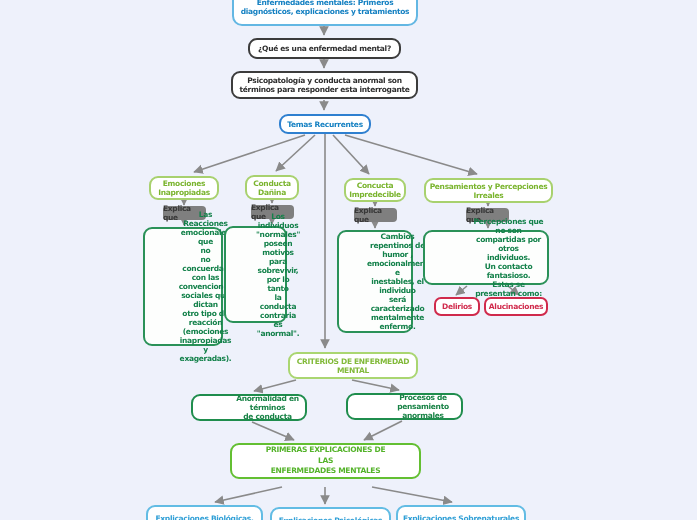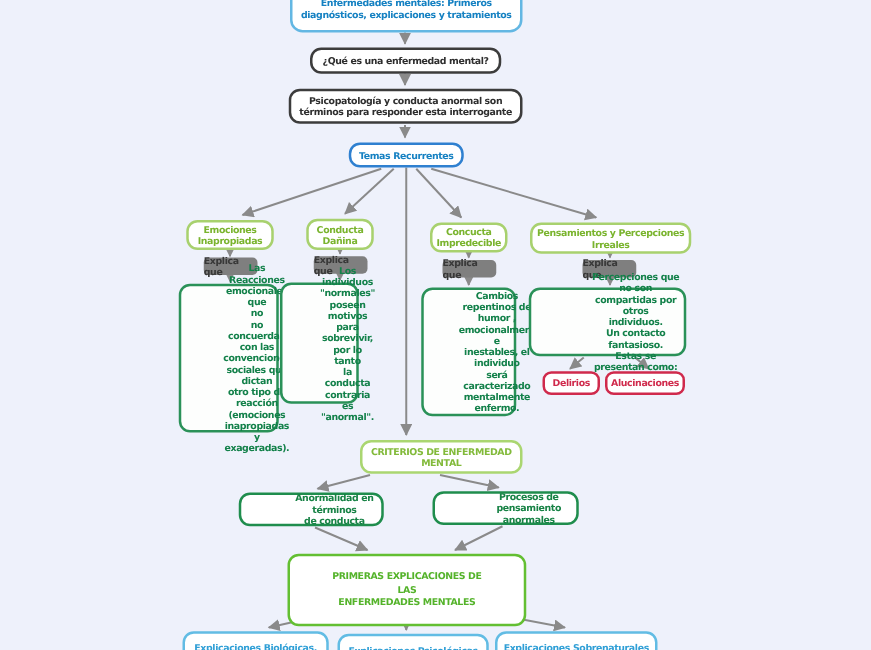--- a/index.html
+++ b/index.html
@@ -151,21 +151,21 @@
   <div class="node red" style="left:484px; top:297px; width:64px; height:19px;">Alucinaciones</div>
 
   <div class="node criterios" style="left:260px; top:352px; width:130px; height:27px;">CRITERIOS DE ENFERMEDAD
 MENTAL</div>
 
   <div class="node dark-green" style="left:191px; top:394px; width:116px; height:27px;">Anormalidad en términos
 de conducta</div>
   <div class="node dark-green" style="left:346px; top:393px; width:117px; height:27px;">Procesos de pensamiento
 anormales</div>
 
-  <div class="node primeras" style="left:230px; top:443px; width:191px; height:58px;">PRIMERAS EXPLICACIONES DE
+  <div class="node primeras" style="left:230px; top:443px; width:191px; height:36px;">PRIMERAS EXPLICACIONES DE
 LAS
 ENFERMEDADES MENTALES</div>
 
   <div class="node bottom-blue" style="left:146px; top:505px; width:117px; height:26px;">Explicaciones Biológicas.</div>
   <div class="node bottom-blue" style="left:270px; top:507px; width:121px; height:26px;">Explicaciones Psicológicas</div>
   <div class="node bottom-blue" style="left:396px; top:505px; width:130px; height:26px;">Explicaciones Sobrenaturales</div>
 
 </div>
 
 </body></html>

